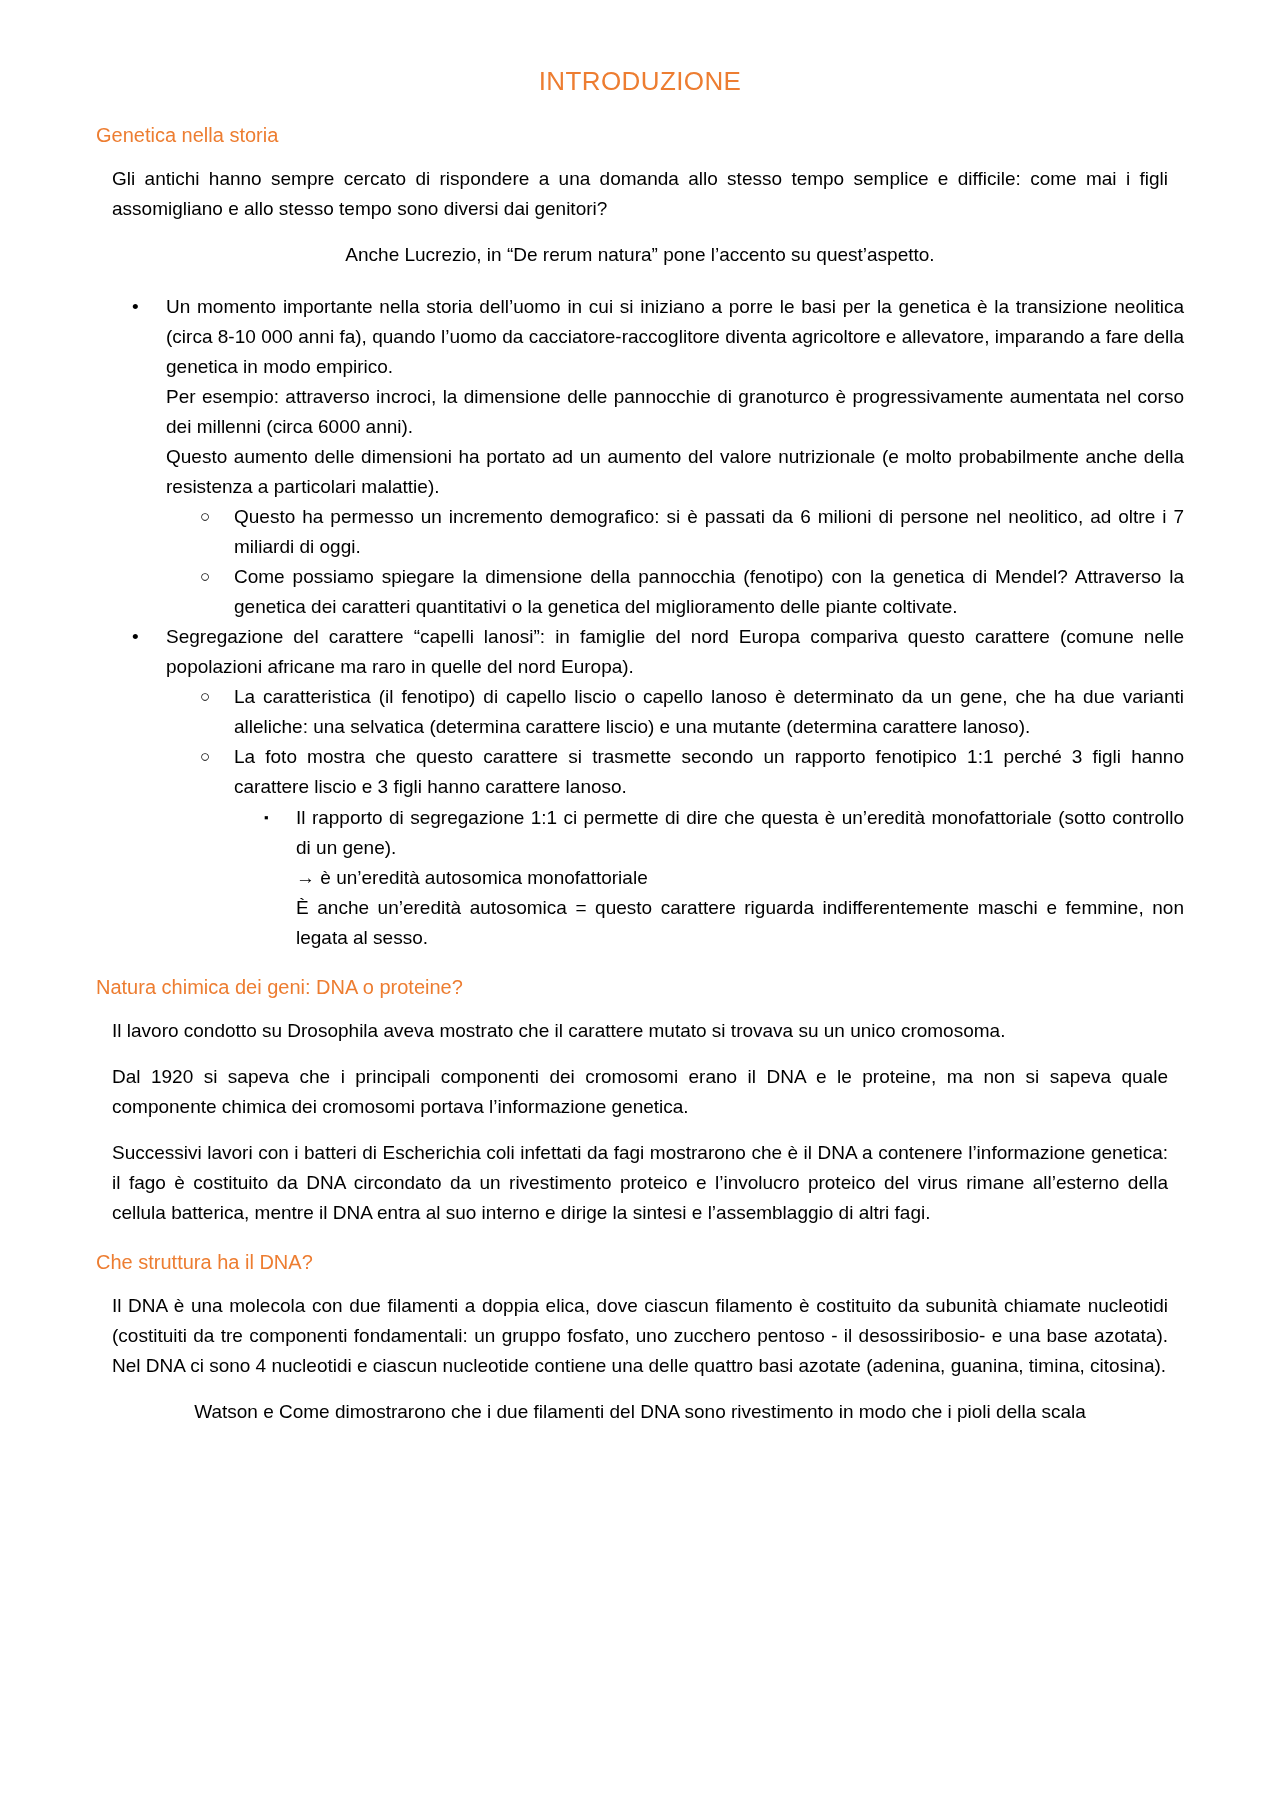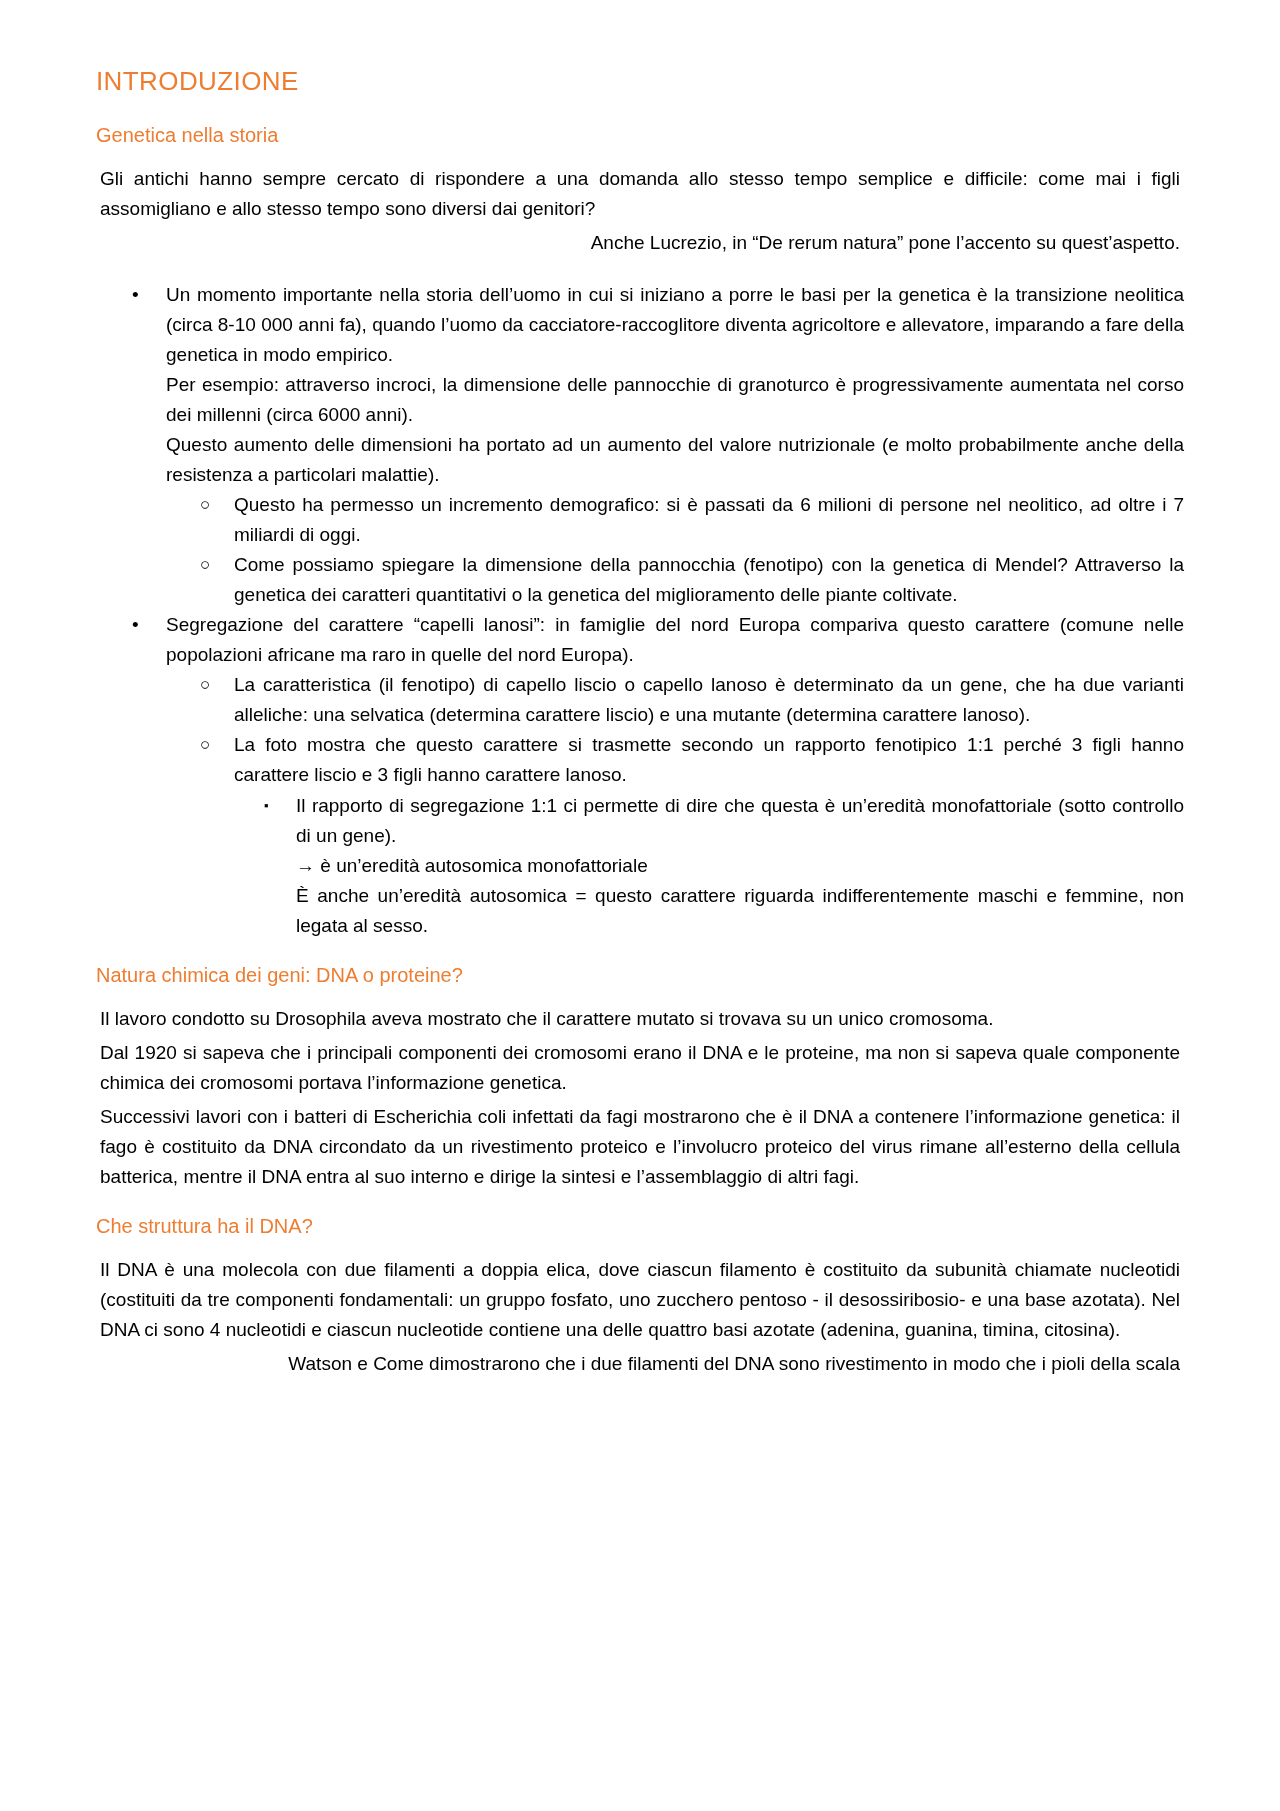--- a/index.html
+++ b/index.html
@@ -15,21 +15,21 @@
   .page {
     position: relative;
     width: 1280px;
     min-height: 1811px;
     background: #ffffff;
     margin: 0 auto;
     padding: 58px 96px 40px 96px;
     box-sizing: border-box;
   }
   .doc-title {
-    text-align: left;
+    text-align: center;
     color: #ED7D31;
     font-size: 26px;
     font-weight: 400;
     letter-spacing: 0.4px;
     margin: 8px 0 26px 0;
     line-height: 1.2;
   }
   .heading {
     color: #ED7D31;
     font-size: 20px;
@@ -40,23 +40,23 @@
   .heading.spaced-top { margin-top: 22px; }
 
   p.body {
     font-size: 19px;
     line-height: 1.58;
     margin: 0 0 0 0;
     text-align: justify;
     text-justify: inter-word;
     hyphens: none;
   }
-  p.body.last-line { text-align: right; }
+  p.body.last-line { text-align: center; }
   .para-block { margin-bottom: 22px; }
-  .para-block p.body { margin: 4px; }
+  .para-block p.body { margin: 16px; }
 
   .blue { color: #000000; }
 
   
   ul.lvl1 {
     list-style: none;
     margin: 22px 0 0 0;
     padding: 0;
   }
   ul.lvl1 > li {

